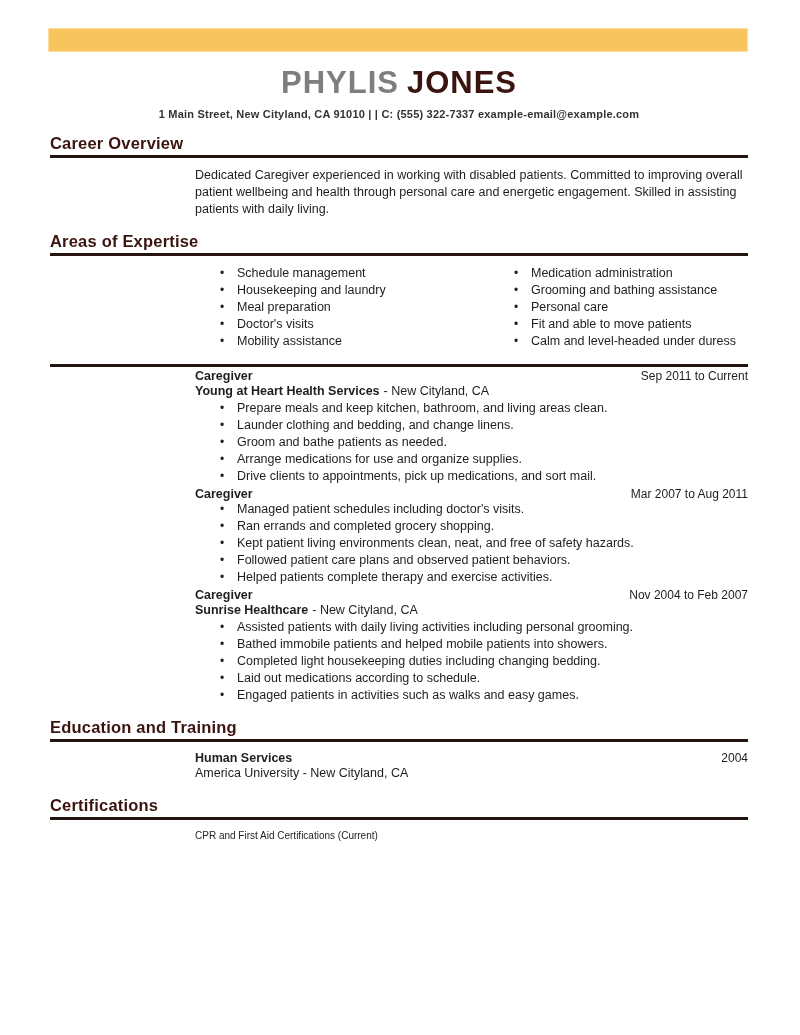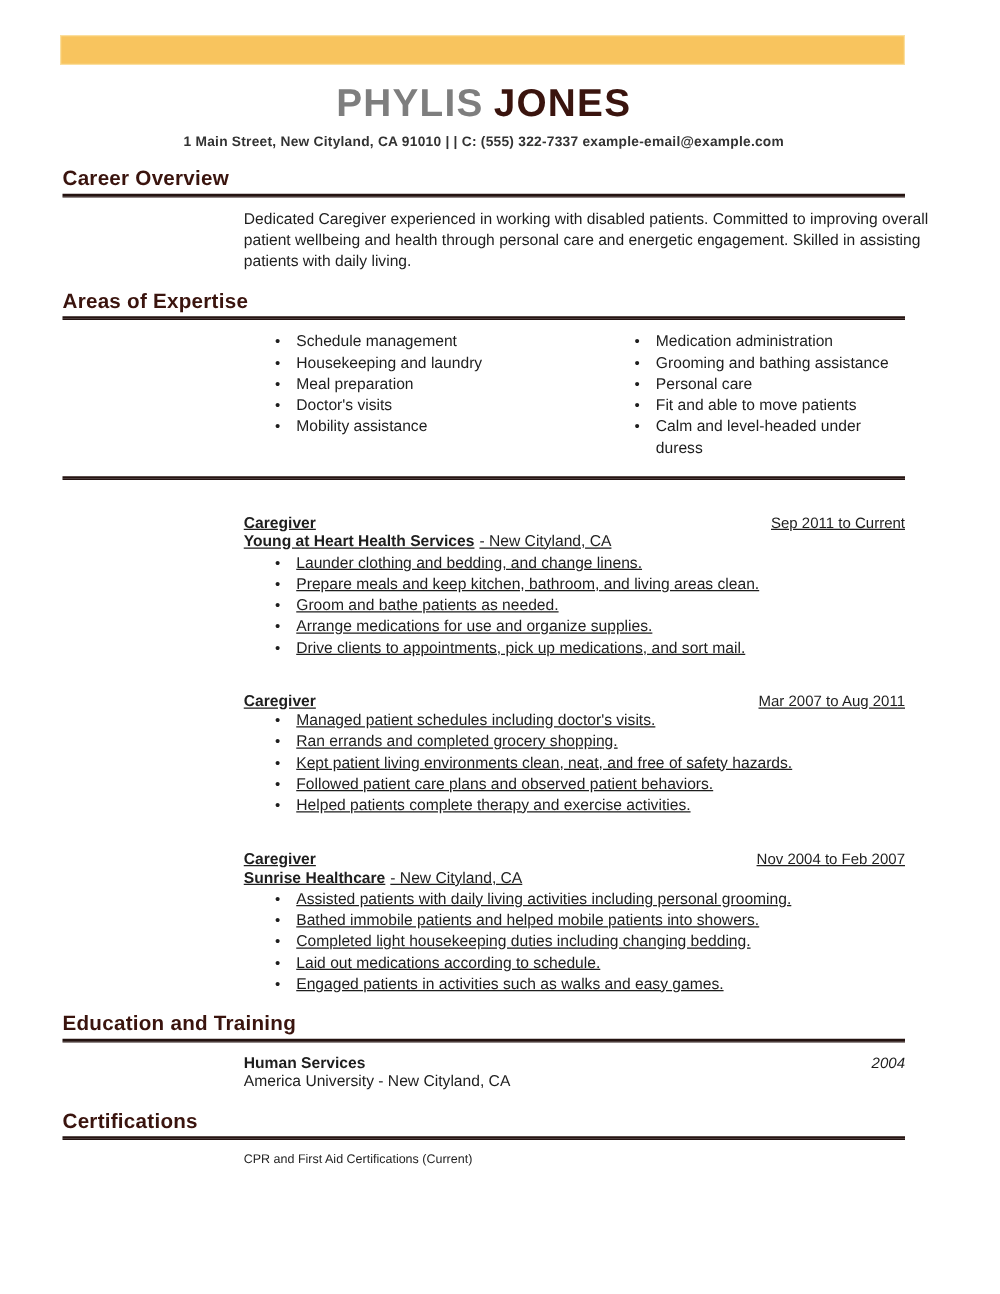--- a/index.html
+++ b/index.html
@@ -4,21 +4,21 @@
 <style>
   * { margin:0; padding:0; box-sizing:border-box; }
   html,body { background:#ffffff; }
   body {
     width:800px; height:1035px;
     font-family:"Liberation Sans", "DejaVu Sans", sans-serif;
     color:#1e1e1e;
     position:relative;
     overflow:hidden;
   }
-  .page { padding:28px 76px 0 50px; }
+  .page { padding:28px 52px 0 50px; }
 
   
   .accent-bar {
     height:24px;
     margin-left:-2px;
     background:#f8c45e;
     border:1px solid #fbdf9e;
   }
 
   
@@ -82,42 +82,42 @@
     line-height:17px;
   }
   ul.bullets li::before {
     content:"\2022";
     position:absolute;
     left:2px;
     font-size:12px;
   }
 
   
-  .job { margin-top:27px;text-decoration:underline; }
+  .job { margin-top:2px; }
   .job-header {
     display:flex;
     justify-content:space-between;
     align-items:baseline;
   }
   .job-title { font-size:12.5px; font-weight:bold; }
   .job-dates { font-size:12px; }
   .company-line { font-size:12.5px; line-height:17px; }
   .company { font-weight:bold; }
   .loc { margin-left:4px; }
   .job ul.bullets { margin-left:23px; margin-top:0; }
 
   
   .edu-row {
     display:flex;
     justify-content:space-between;
     align-items:baseline;
     margin-top:9px;
   }
   .edu-degree { font-size:12.5px; font-weight:bold; }
-  .edu-year { font-size:12px;font-style:italic; }
+  .edu-year { font-size:12px; }
   .edu-school { font-size:12.5px; line-height:17px; }
 
   
   .cert-text { margin-top:10px; font-size:10px; }
 </style>
 </head>
 <body>
 
 <div class="page">
 
@@ -164,22 +164,22 @@
 
     <div class="indent job">
       <div class="job-header">
         <span class="job-title">Caregiver</span>
         <span class="job-dates">Sep 2011 to Current</span>
       </div>
       <div class="company-line">
         <span class="company">Young at Heart Health Services</span><span class="loc">- New Cityland, CA</span>
       </div>
       <ul class="bullets">
+        <li>Prepare meals and keep kitchen, bathroom, and living areas clean.</li>
         <li>Launder clothing and bedding, and change linens.</li>
-        <li>Prepare meals and keep kitchen, bathroom, and living areas clean.</li>
         <li>Groom and bathe patients as needed.</li>
         <li>Arrange medications for use and organize supplies.</li>
         <li>Drive clients to appointments, pick up medications, and sort mail.</li>
       </ul>
     </div>
 
     <div class="indent job">
       <div class="job-header">
         <span class="job-title">Caregiver</span>
         <span class="job-dates">Mar 2007 to Aug 2011</span>

